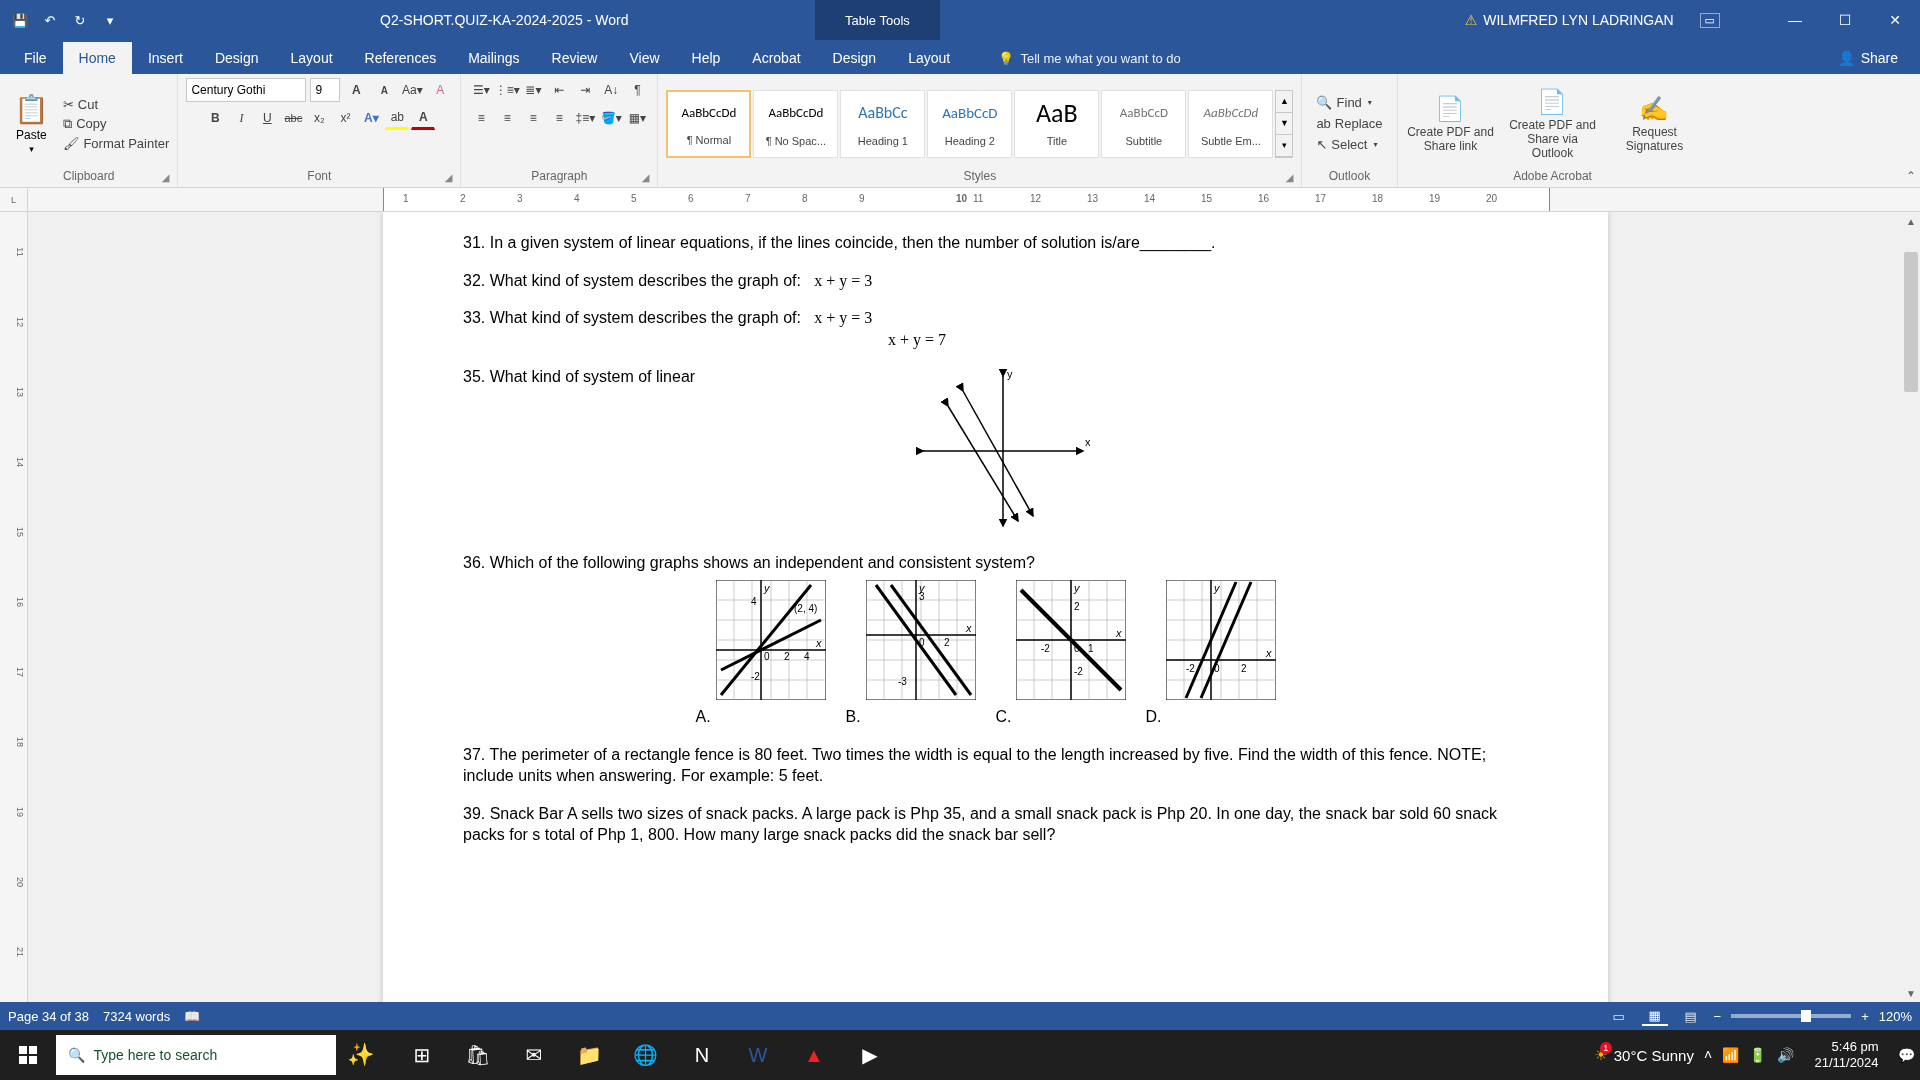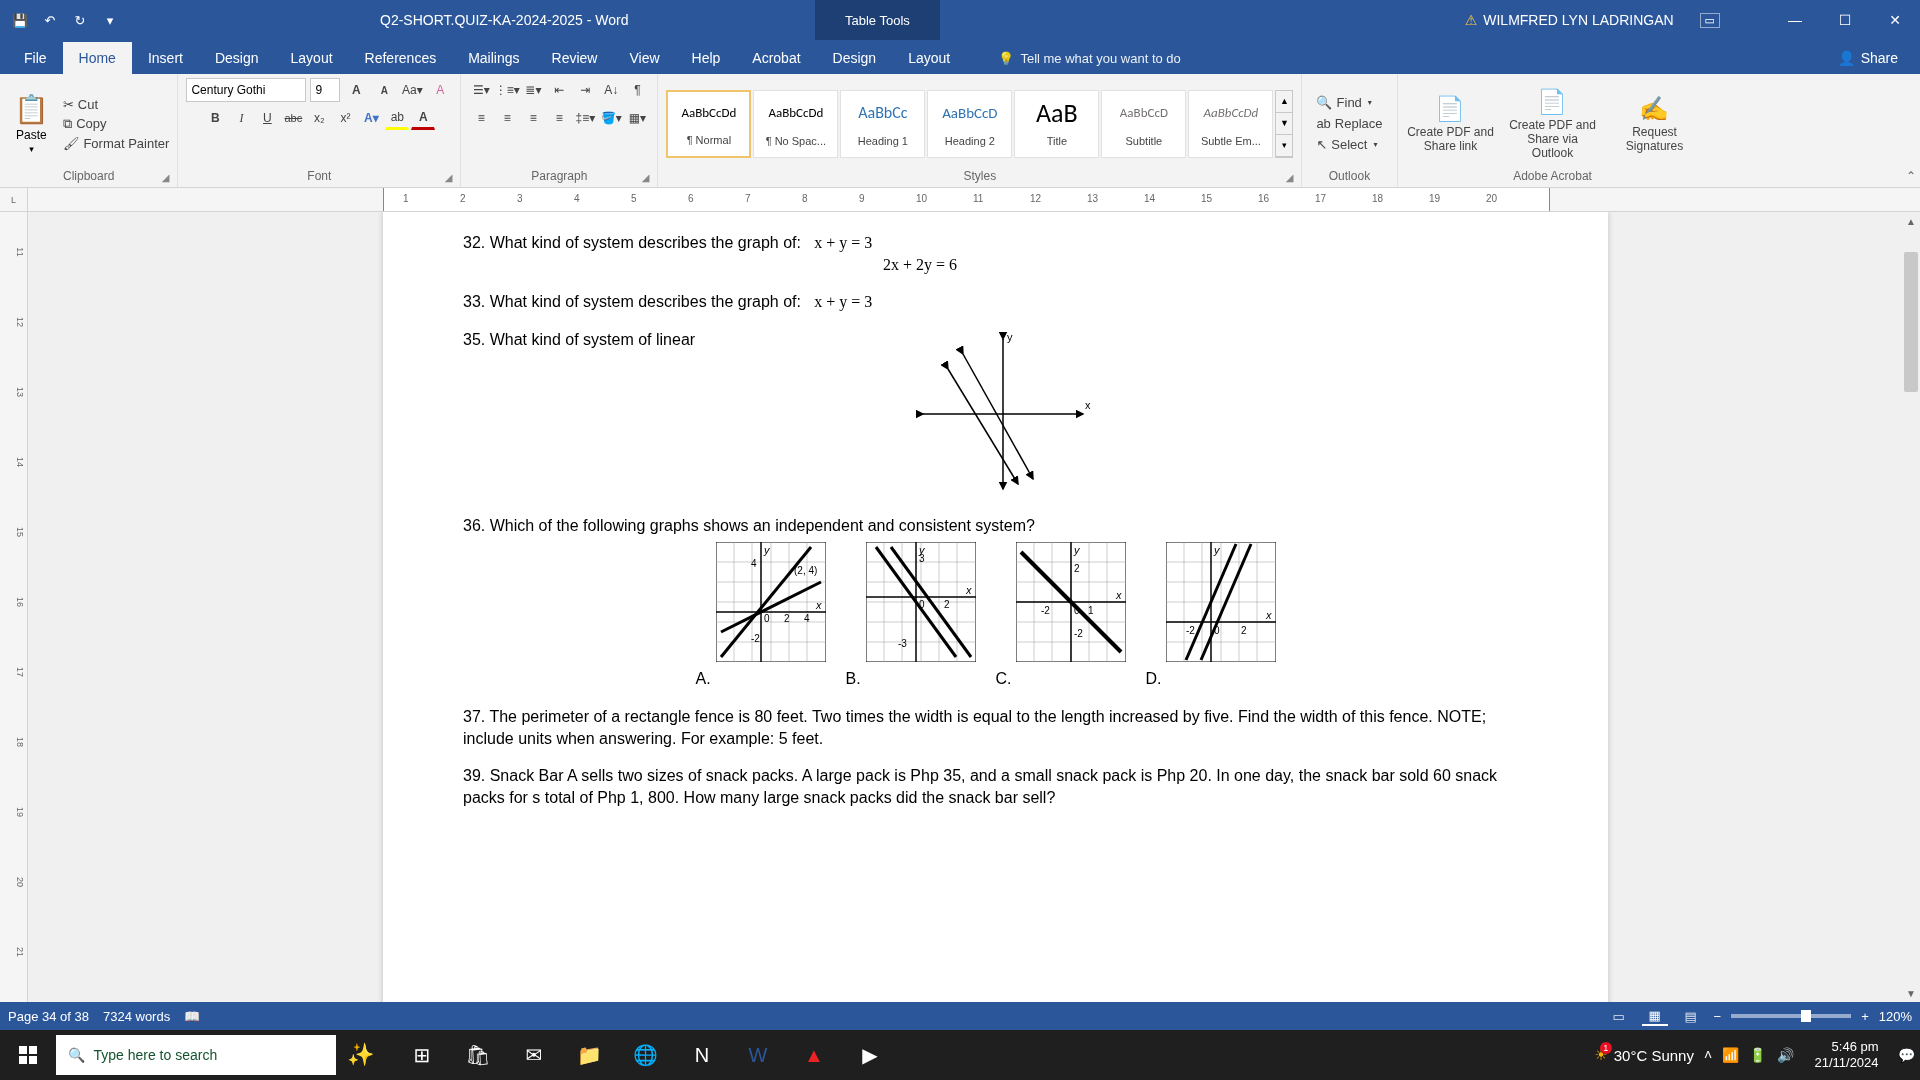--- a/index.html
+++ b/index.html
@@ -333,46 +333,47 @@
       <div id="h-marks">
           <span class="rnum" style="left: 375px;">1</span>
           <span class="rnum" style="left: 432px;">2</span>
           <span class="rnum" style="left: 489px;">3</span>
           <span class="rnum" style="left: 546px;">4</span>
           <span class="rnum" style="left: 603px;">5</span>
           <span class="rnum" style="left: 660px;">6</span>
           <span class="rnum" style="left: 717px;">7</span>
           <span class="rnum" style="left: 774px;">8</span>
           <span class="rnum" style="left: 831px;">9</span>
-          <span class="rnum" style="left: 888px;">10</span>
+          <span class="rnum" style="left: 928px; font-weight: bold;">10</span>
           <span class="rnum" style="left: 945px;">11</span>
           <span class="rnum" style="left: 1002px;">12</span>
           <span class="rnum" style="left: 1059px;">13</span>
           <span class="rnum" style="left: 1116px;">14</span>
           <span class="rnum" style="left: 1173px;">15</span>
           <span class="rnum" style="left: 1230px;">16</span>
           <span class="rnum" style="left: 1287px;">17</span>
           <span class="rnum" style="left: 1344px;">18</span>
           <span class="rnum" style="left: 1401px;">19</span>
           <span class="rnum" style="left: 1458px;">20</span>
         </div>
     </div>
     <div class="doc-scroll">
       <div class="page">
 
+        <div class="q">31. In a given system of linear equations, if the lines coincide, then the number of solution is/are________.</div>
 
         <div class="q">
           <span>32. What kind of system describes the graph of:</span>&nbsp;&nbsp;
           <span class="eq">x + y = 3</span>
-          <div class="eq eq-block">2x + 2y = 6</div>
         </div>
 
         <div class="q">
           <span>33. What kind of system describes the graph of:</span>&nbsp;&nbsp;
           <span class="eq">x + y = 3</span>
+          <div class="eq" style="margin-left:425px">x + y = 7</div>
         </div>
 
 
         <div class="q q35-row">
           <div style="flex:0 0 390px">
             <div>35. What kind of system of linear</div>
           </div>
           <svg class="graph-svg" width="180" height="170" viewBox="0 0 180 170">
             <defs>
                 <marker id="arr" markerWidth="6" markerHeight="6" refX="5" refY="3" orient="auto">

